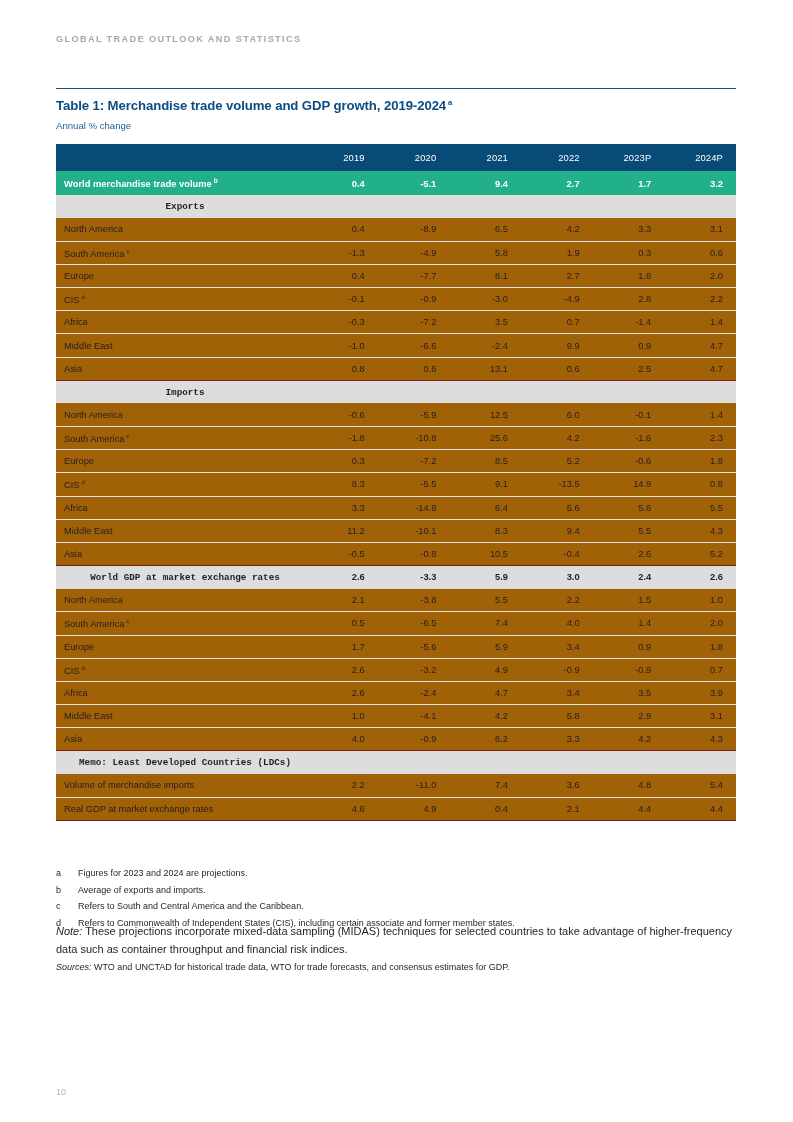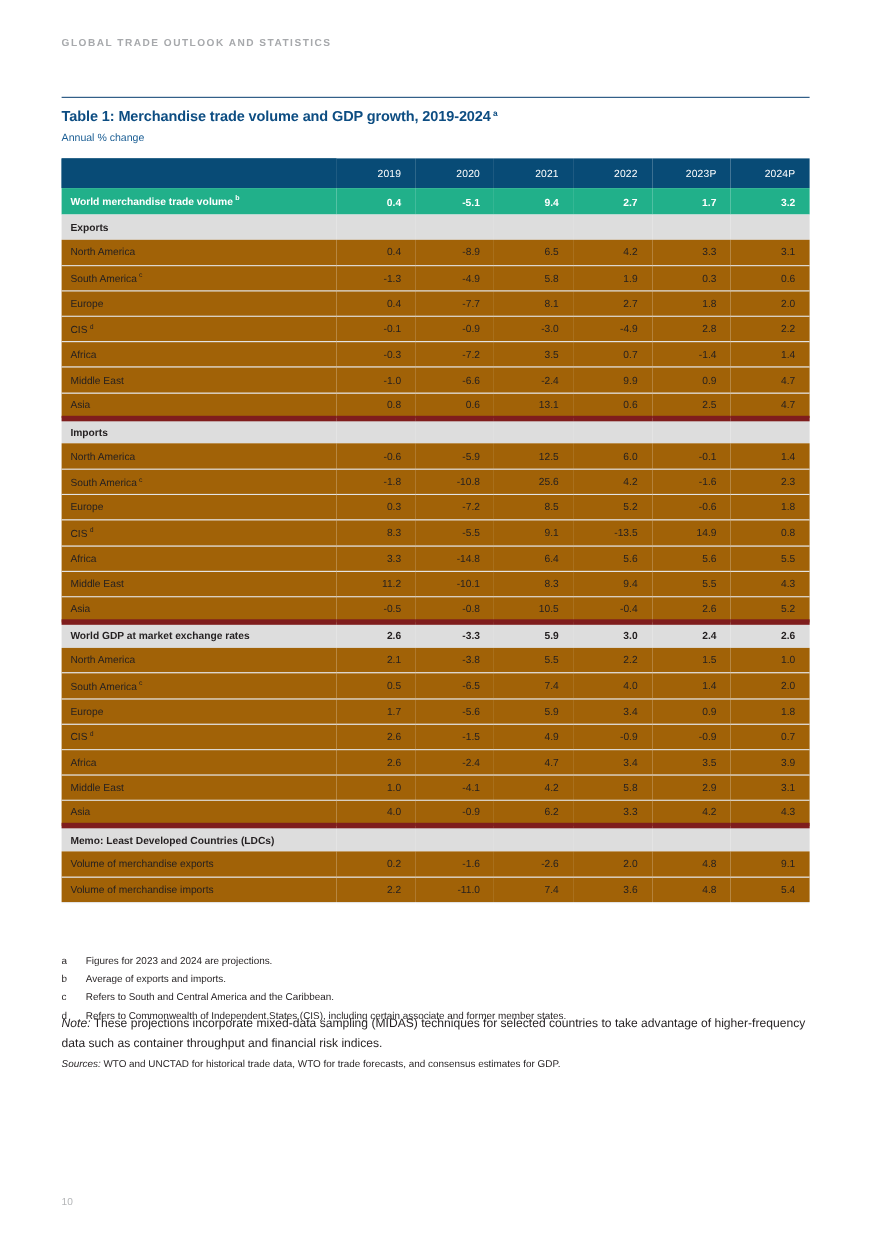--- a/index.html
+++ b/index.html
@@ -115,35 +115,35 @@
   tr.total-row .sup { font-size: 6.4px; vertical-align: super; margin-left: 2px; }
 
   
   tr.section-row { background: #dddddd; height: 23px; }
   tr.section-row td {
     font-weight: bold;
     font-size: 9.3px;
     color: #231f20;
     vertical-align: middle;
   }
-  tr.section-row td.lbl { padding-left: 8px; text-align: left; }
+  tr.section-row td.lbl { padding-left: 8px; text-align: center; font-family: Liberation Mono, monospace; }
   tr.section-row td.num { text-align: right; padding-right: 13px; }
 
   
   tr.data-row { height: 23.2px; background: #a16207; }
   tr.data-row td {
     vertical-align: middle;
     border-bottom: 1px solid #e3e3e3;
     font-size: 9.3px;
     color: #231f20;
   }
   tr.data-row td.lbl { padding-left: 8px; text-align: left; }
   tr.data-row td.num { text-align: right; padding-right: 13px; }
   tr.data-row .sup { font-size: 6.2px; vertical-align: super; margin-left: 2px; }
-  tr.data-row.last-of-block td { border-bottom: 5px solid #7f1d1d; }
+  tr.data-row.last-of-block td { border-bottom: 1px solid #7f1d1d; }
 
   
   .footnotes {
     position: absolute;
     left: 56px;
     top: 832px;
     width: 690px;
     margin-top: 33px;
   }
   .fn-line {
@@ -409,21 +409,21 @@
           <td class="num ">1.7</td>
           <td class="num ">-5.6</td>
           <td class="num ">5.9</td>
           <td class="num ">3.4</td>
           <td class="num ">0.9</td>
           <td class="num ">1.8</td>
         </tr>
         <tr class="data-row">
           <td class="lbl">CIS<span class="sup">d</span></td>
           <td class="num ">2.6</td>
-          <td class="num ">-1.5</td>
+          <td class="num ">-3.2</td>
           <td class="num ">4.9</td>
           <td class="num ">-0.9</td>
           <td class="num ">-0.9</td>
           <td class="num ">0.7</td>
         </tr>
         <tr class="data-row">
           <td class="lbl">Africa</td>
           <td class="num ">2.6</td>
           <td class="num ">-2.4</td>
           <td class="num ">4.7</td>
@@ -452,36 +452,36 @@
         <tr class="section-row">
           <td class="lbl">Memo: Least Developed Countries (LDCs)</td>
           <td class="num "></td>
           <td class="num "></td>
           <td class="num "></td>
           <td class="num "></td>
           <td class="num "></td>
           <td class="num "></td>
         </tr>
         <tr class="data-row">
-          <td class="lbl">Volume of merchandise exports</td>
-          <td class="num ">0.2</td>
-          <td class="num ">-1.6</td>
-          <td class="num ">-2.6</td>
-          <td class="num ">2.0</td>
-          <td class="num ">4.8</td>
-          <td class="num ">9.1</td>
-        </tr>
-        <tr class="data-row">
           <td class="lbl">Volume of merchandise imports</td>
           <td class="num ">2.2</td>
           <td class="num ">-11.0</td>
           <td class="num ">7.4</td>
           <td class="num ">3.6</td>
           <td class="num ">4.8</td>
           <td class="num ">5.4</td>
+        </tr>
+        <tr class="data-row last-of-block">
+          <td class="lbl">Real GDP at market exchange rates</td>
+          <td class="num ">4.6</td>
+          <td class="num ">4.9</td>
+          <td class="num ">0.4</td>
+          <td class="num ">2.1</td>
+          <td class="num ">4.4</td>
+          <td class="num ">4.4</td>
         </tr>
       </tbody>
   </table>
 
   <div class="footnotes" id="footnotes">
       <div class="fn-line"><span class="fn-key">a</span><span>Figures for 2023 and 2024 are projections.</span></div>
       <div class="fn-line"><span class="fn-key">b</span><span>Average of exports and imports.</span></div>
       <div class="fn-line"><span class="fn-key">c</span><span>Refers to South and Central America and the Caribbean.</span></div>
       <div class="fn-line"><span class="fn-key">d</span><span>Refers to Commonwealth of Independent States (CIS), including certain associate and former member states.</span></div>
     </div>

